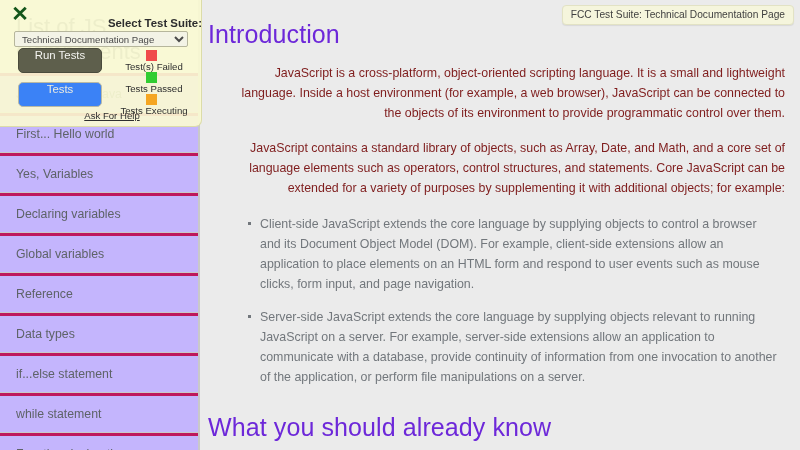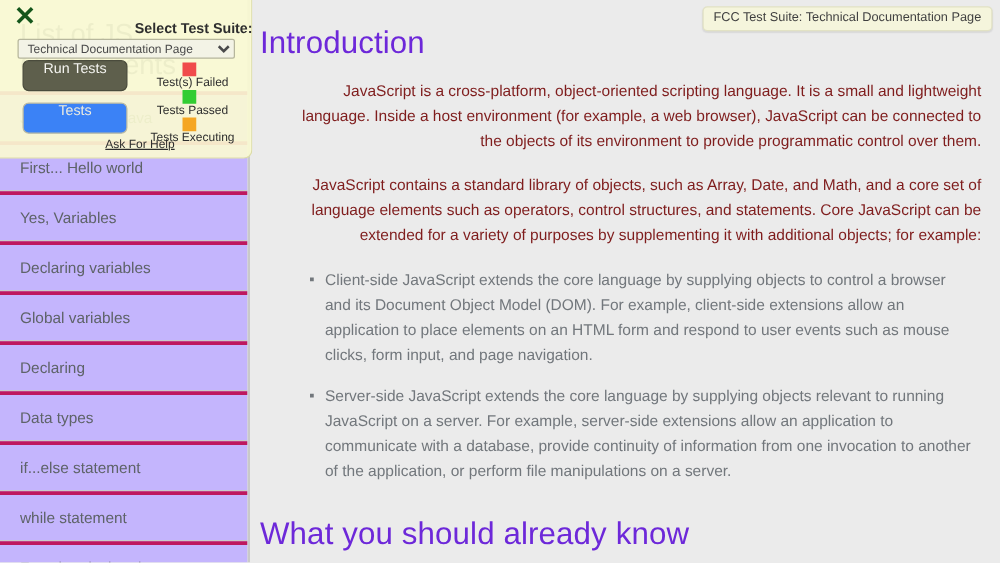--- a/index.html
+++ b/index.html
@@ -261,21 +261,21 @@
       <div class="nav-item">
         <span>Yes, Variables</span>
       </div>
       <div class="nav-item">
         <span>Declaring variables</span>
       </div>
       <div class="nav-item">
         <span>Global variables</span>
       </div>
       <div class="nav-item">
-        <span>Declaring</span>
+        <span>Reference</span>
       </div>
       <div class="nav-item">
         <span>Data types</span>
       </div>
       <div class="nav-item">
         <span>if...else statement</span>
       </div>
       <div class="nav-item">
         <span>while statement</span>
       </div>

